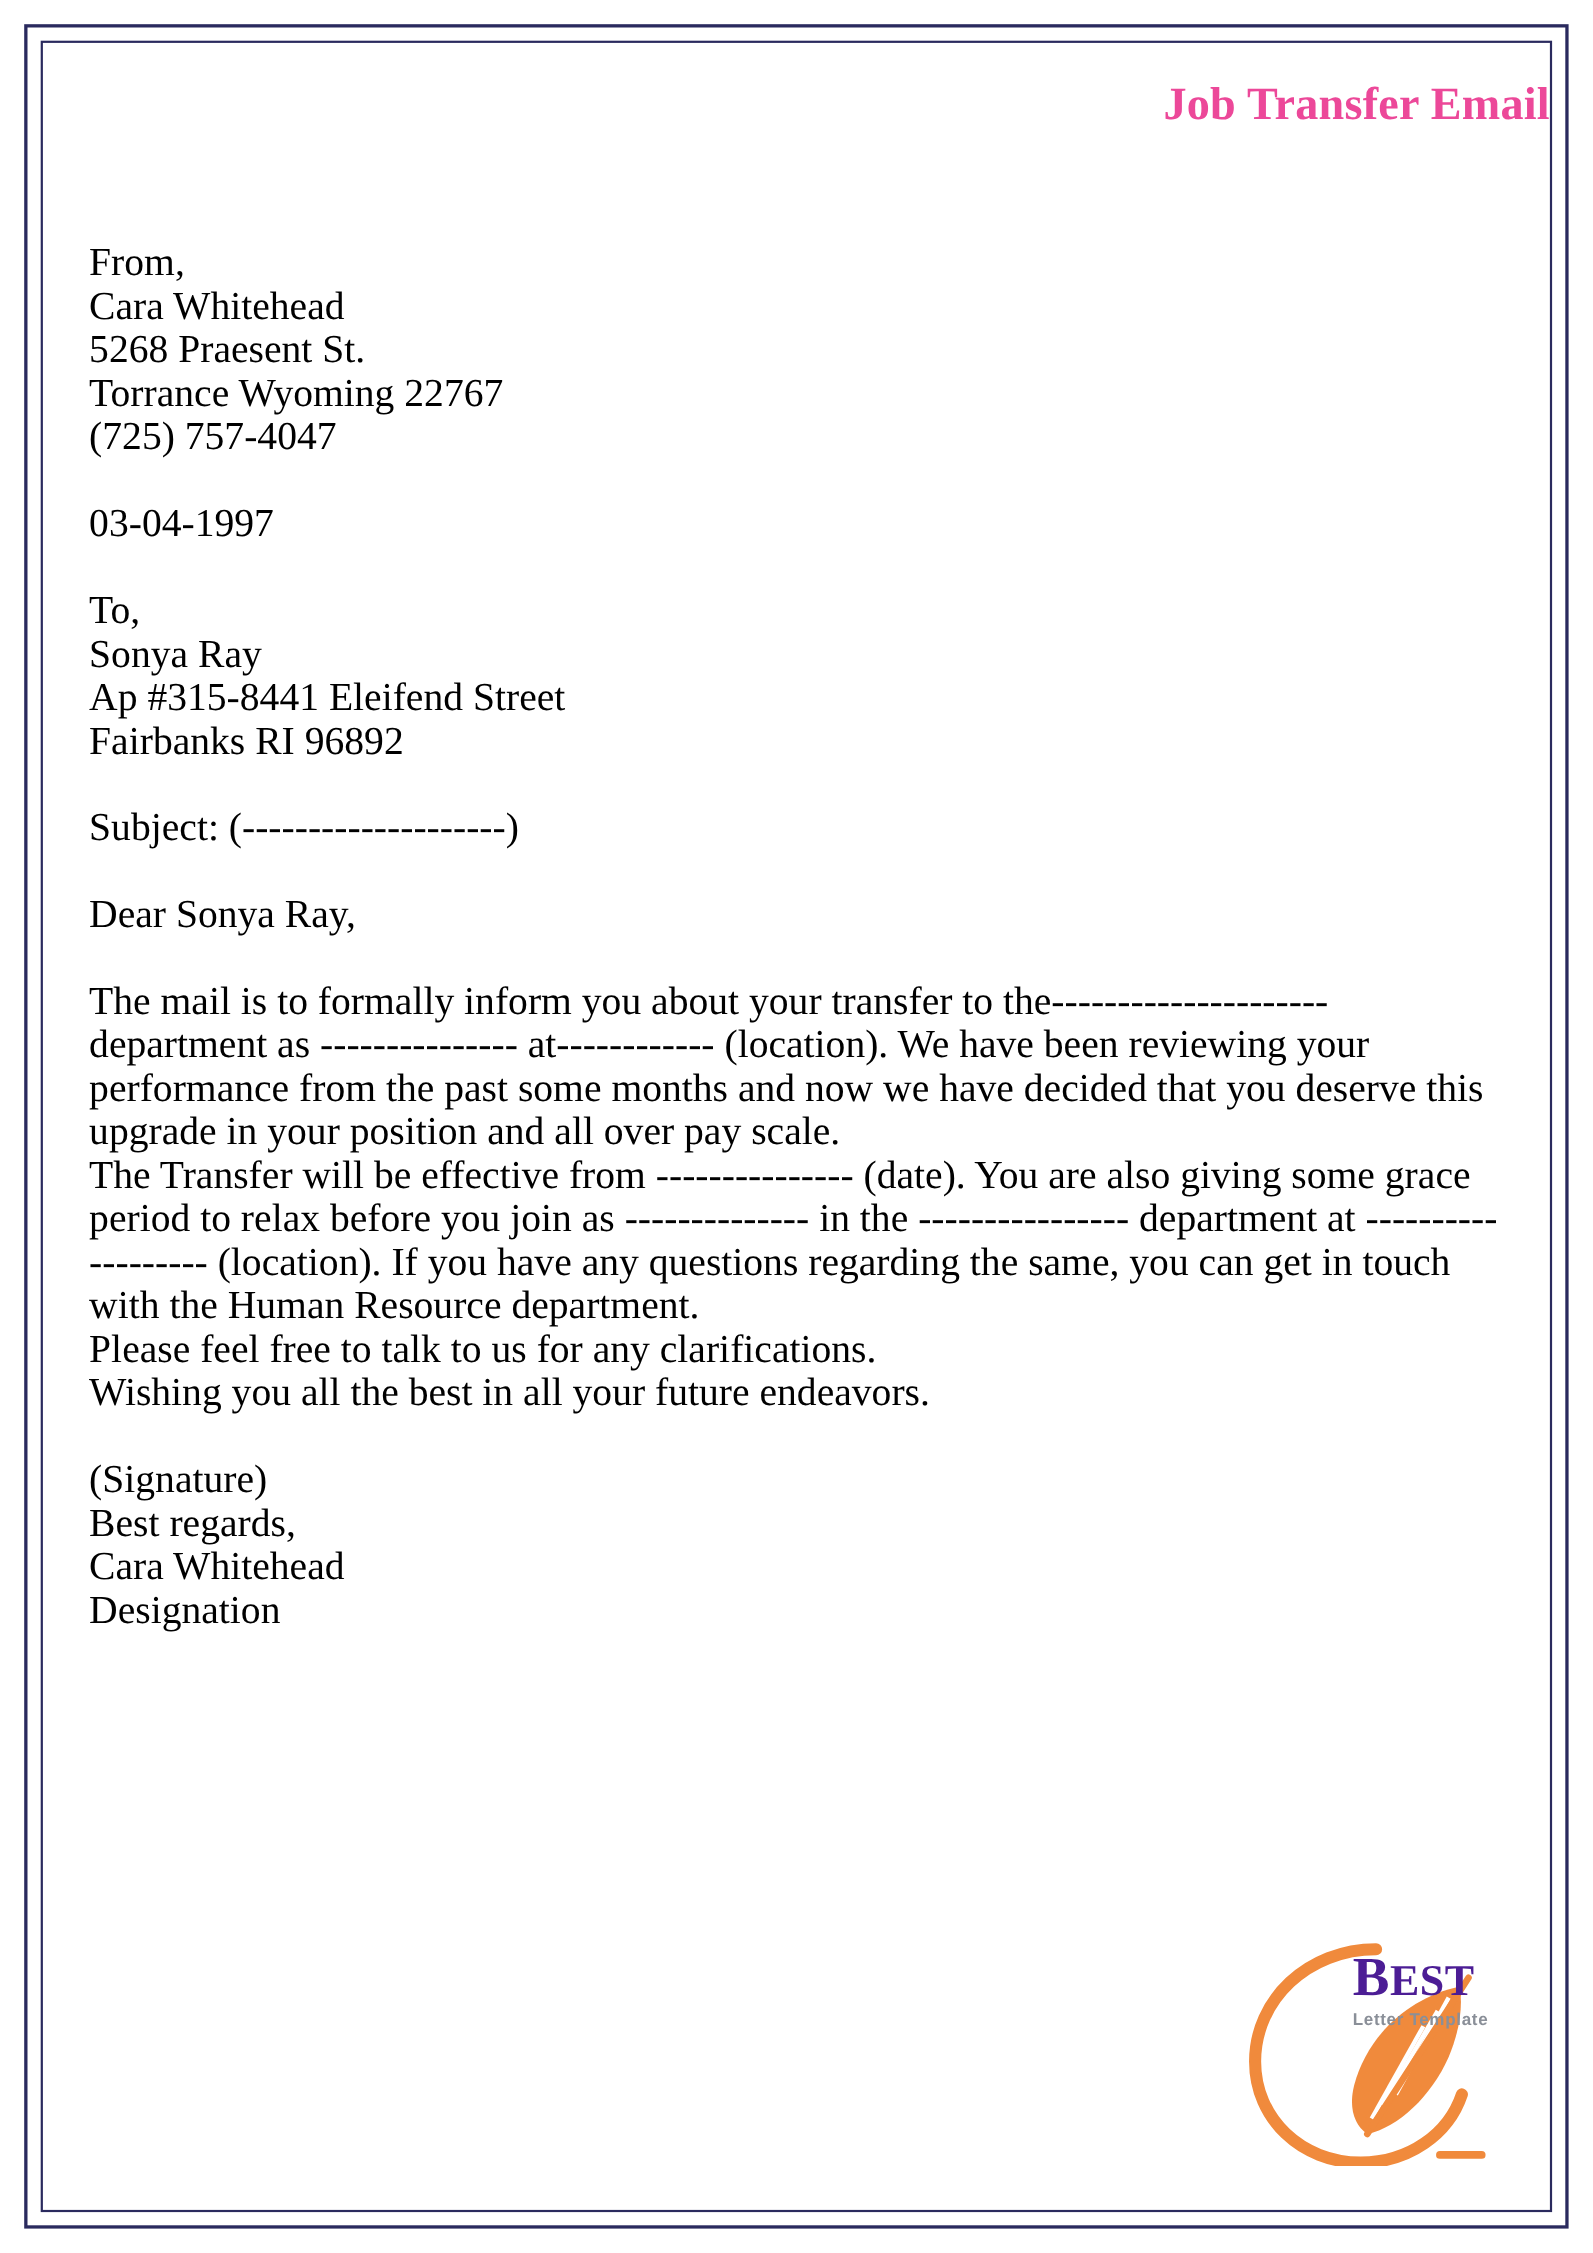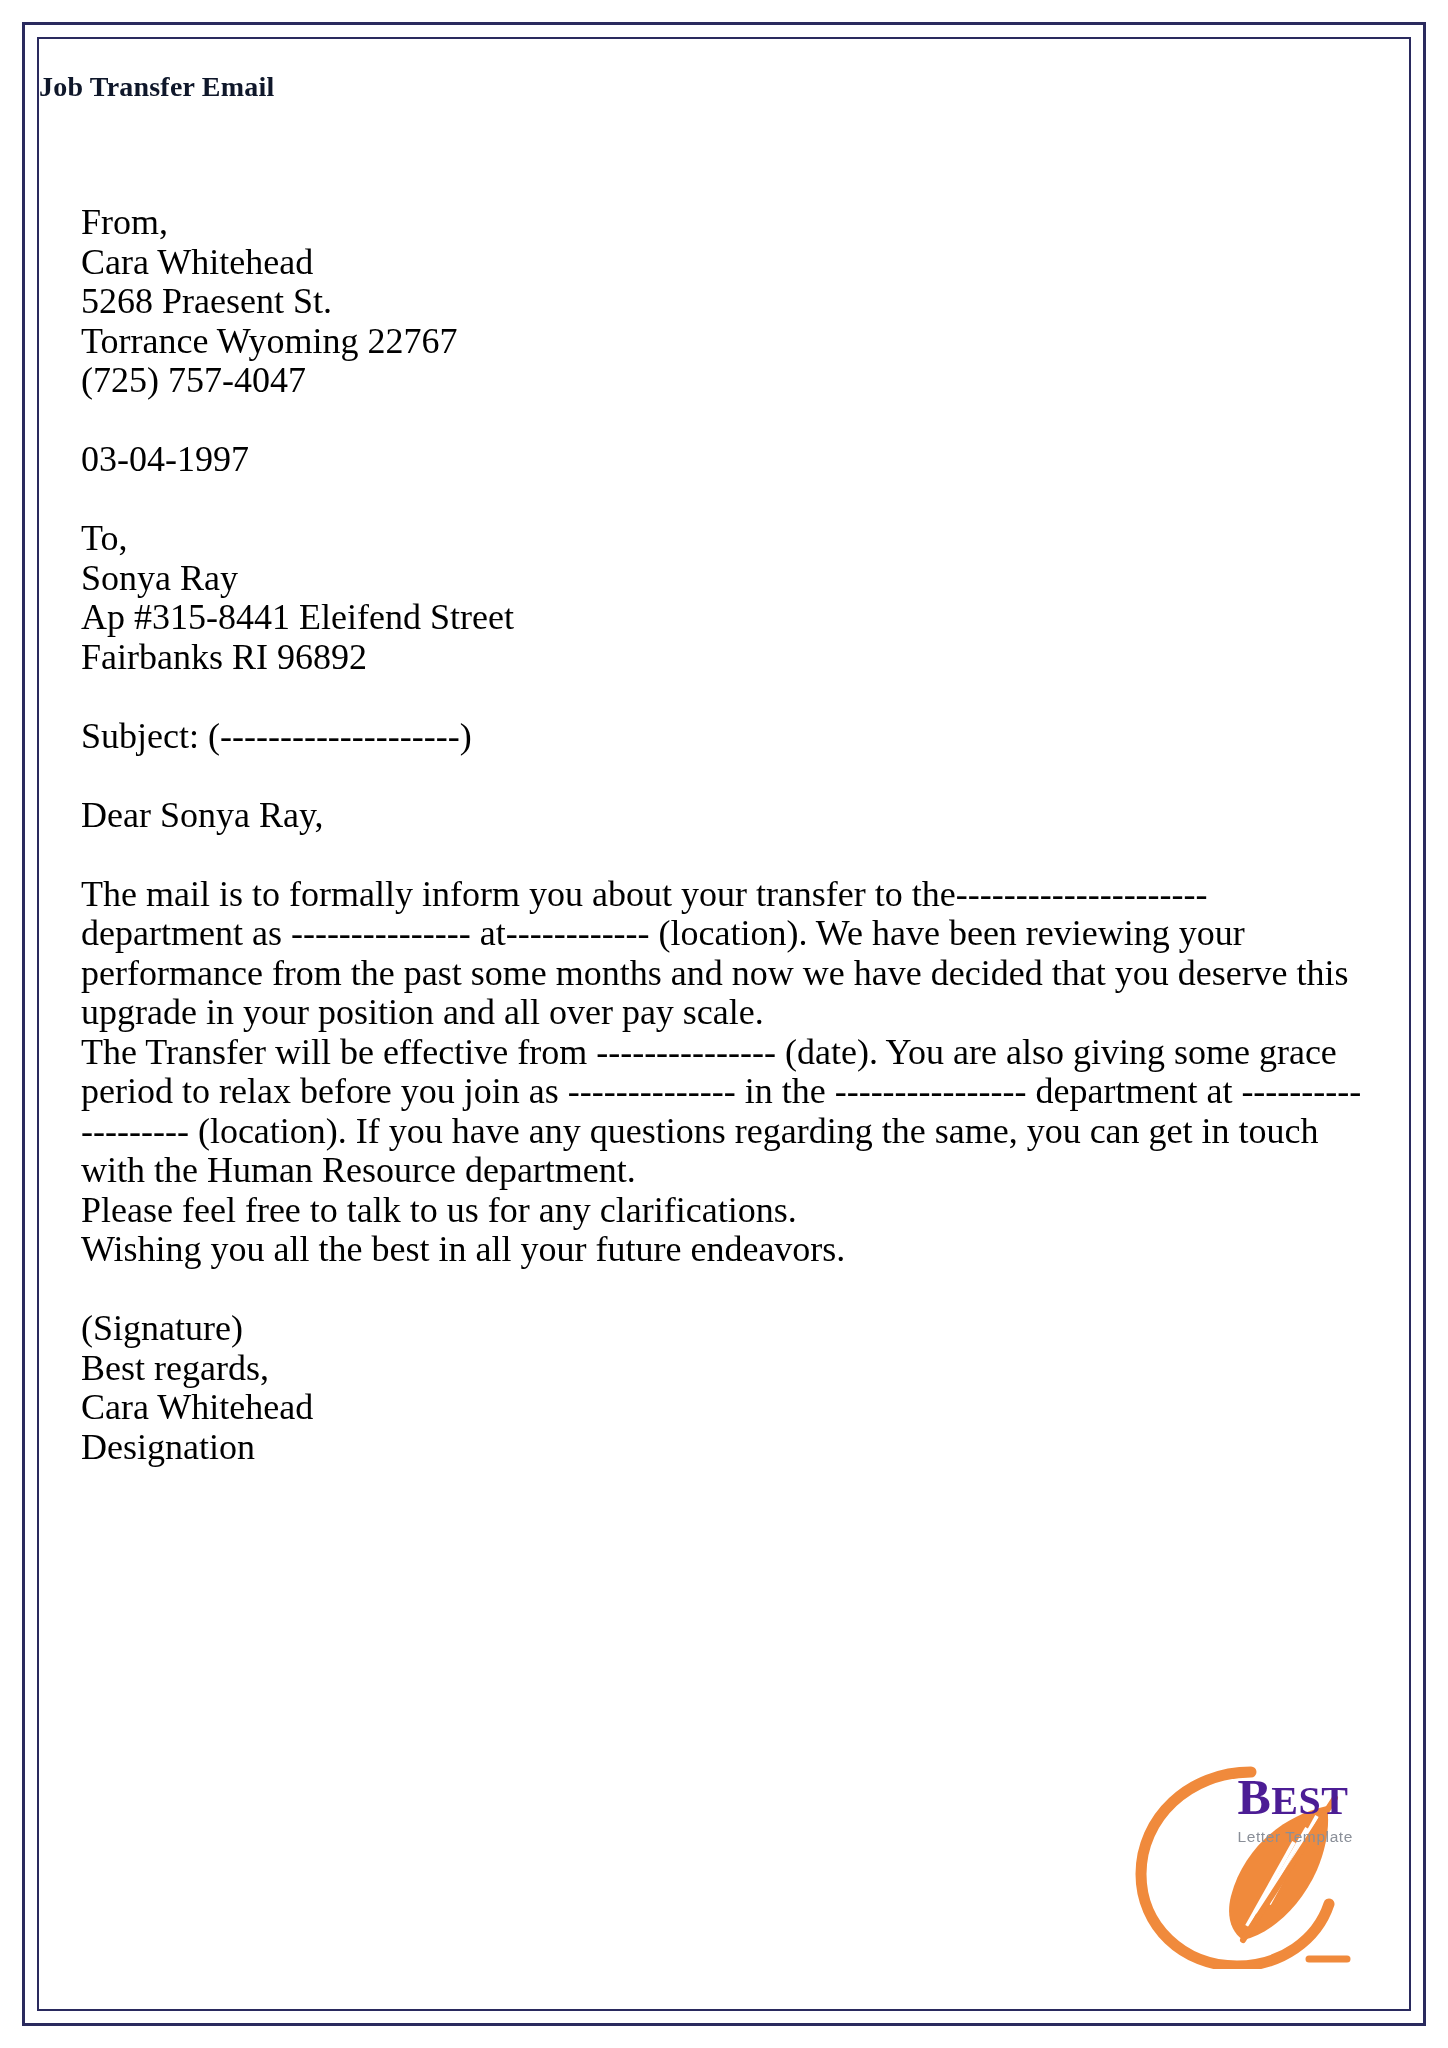--- a/index.html
+++ b/index.html
@@ -46,24 +46,24 @@
   .content {
     position: absolute;
     left: 39px;
     top: 39px;
     right: 39px;
     bottom: 39px;
     overflow: hidden;
   }
 
   .doc-title {
-    text-align: left;
-    font-size: 28px;
+    text-align: right;
+    font-size: 42px;
     font-weight: bold;
-    color: #0f172a;
+    color: #ec4899;
     letter-spacing: 0.2px;
     margin-top: 32px;
     margin-bottom: 0;
     font-family: "Liberation Serif", "DejaVu Serif", serif;
   }
 
   .body-area {
     padding: 0 42px 0 42px;
     margin-top: 100px;
     font-size: 36px;
@@ -105,21 +105,21 @@
   .logo-best {
     font-family: "Liberation Serif", "DejaVu Serif", serif;
     font-weight: bold;
     font-size: 40px;
     color: #4c1d95;
     letter-spacing: 0.5px;
   }
   .logo-best .cap { font-size: 50px; }
   .logo-sub {
     font-family: "Liberation Sans", "DejaVu Sans", sans-serif;
-    font-weight: normal;
+    font-weight: bold;
     font-size: 15.5px;
     color: #8a8f98;
     letter-spacing: 0.6px;
     margin-top: 7px;
   }
 </style>
 </head>
 <body>
 
 <div class="page">

